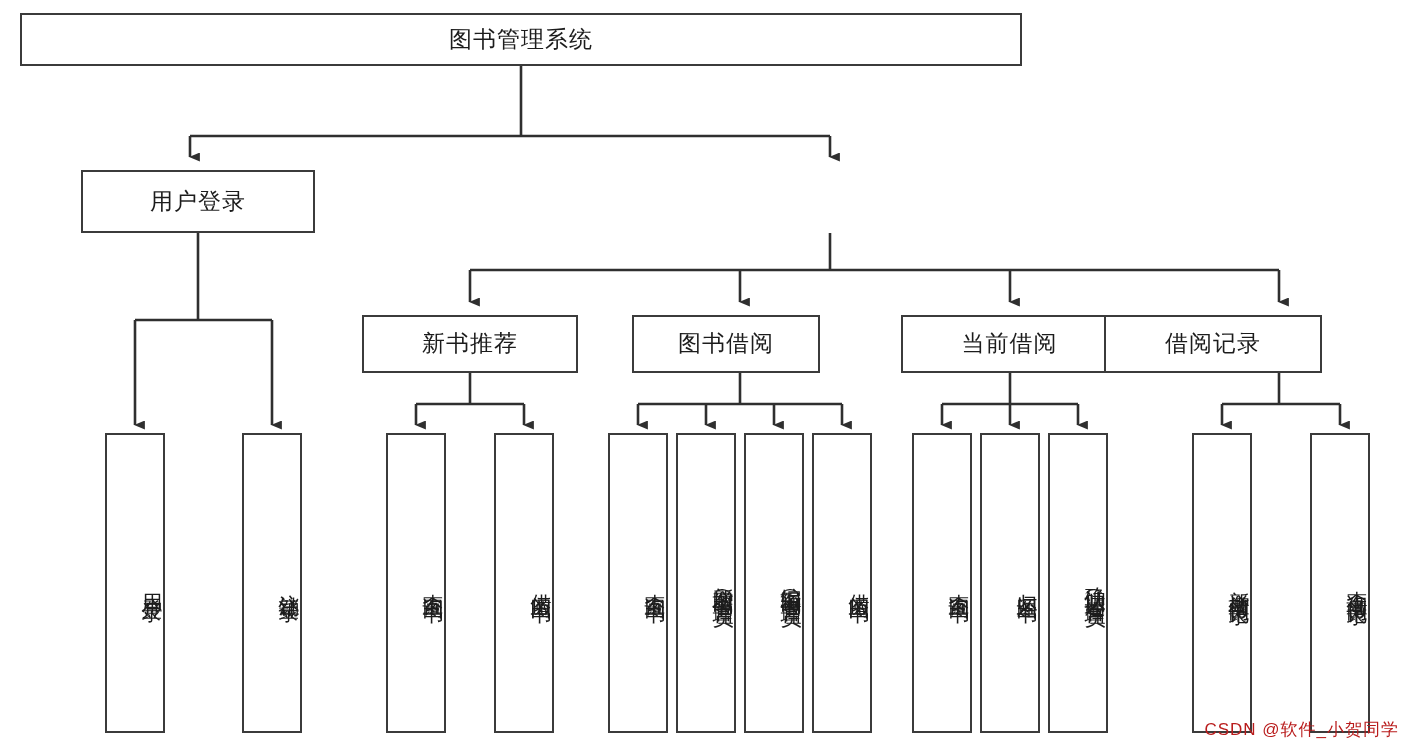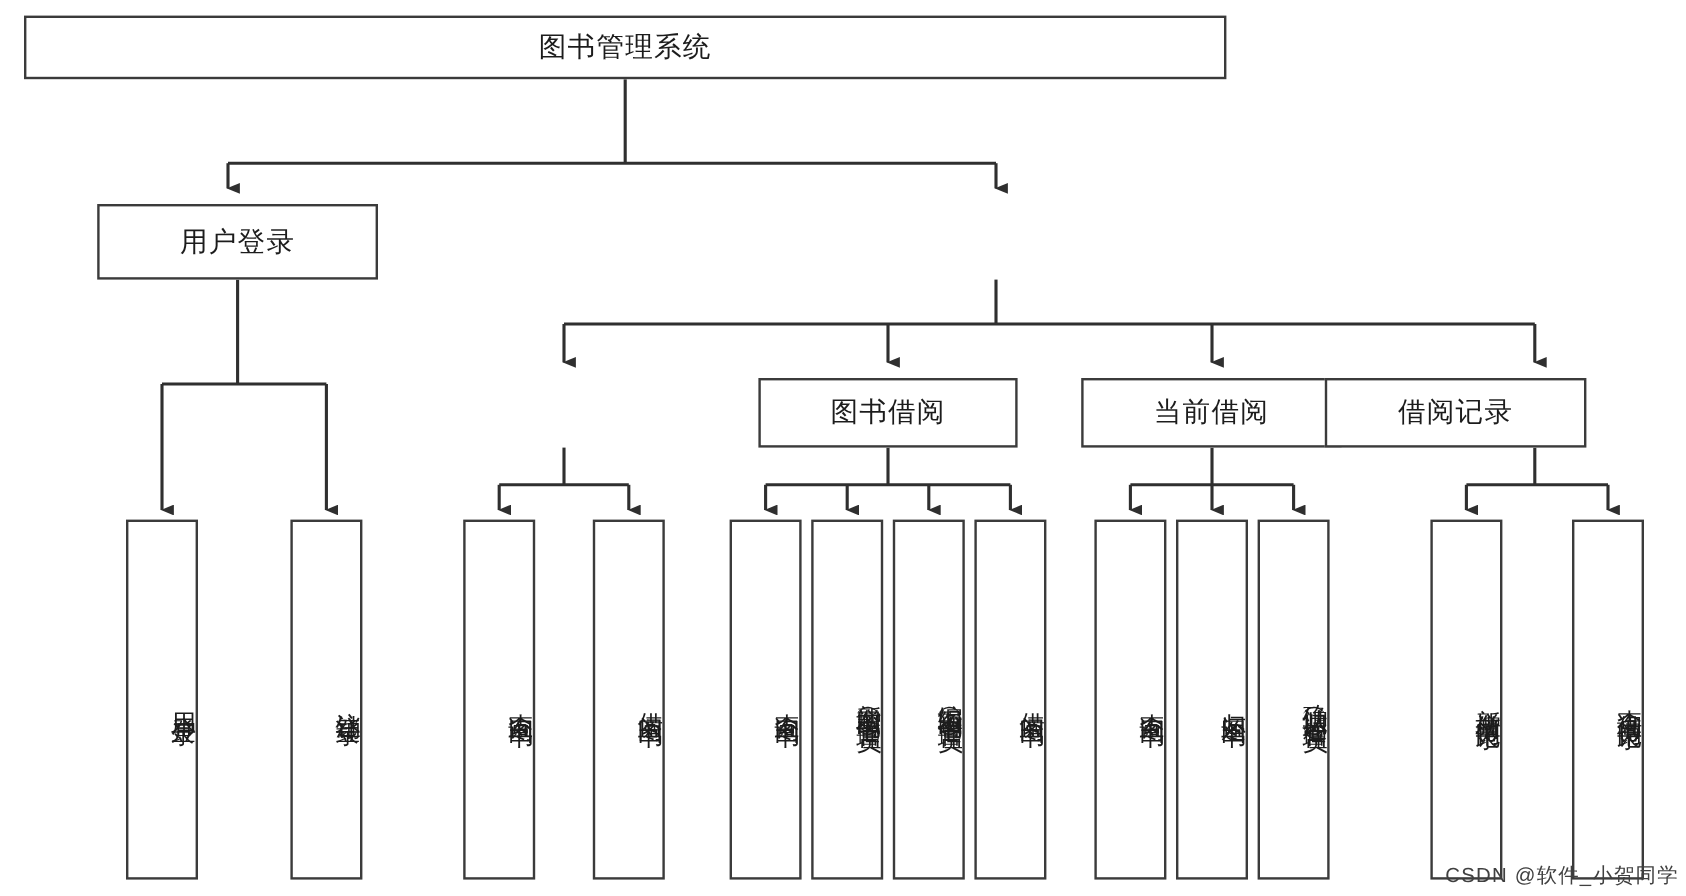--- a/index.html
+++ b/index.html
@@ -42,21 +42,21 @@
   }
   .node.v span{
     writing-mode:vertical-rl;
     text-orientation:upright;
     display:block;
   }
   .watermark{
     position:absolute;
     right:6px;bottom:6px;
     font-size:17px;
-    color:#404040;
+    color:#b91c1c;
     letter-spacing:1px;
     white-space:nowrap;
     user-select:none;
   }
 </style>
 </head>
 <body>
 
 <div id="stage">
 
@@ -113,22 +113,25 @@
 
   <div class="node h root" style="left:20px;top:13px;width:1002px;height:53px;">
     <span>图书管理系统</span>
   </div>
 
   <div class="node h" style="left:81px;top:170px;width:234px;height:63px;">
     <span>用户登录</span>
   </div>
 
 
+  <div class="node h" style="left:362px;top:315px;width:216px;height:58px;">
+    <span>新书推荐</span>
+  </div>
 
-  <div class="node h" style="left:632px;top:315px;width:216px;height:58px;">
+  <div class="node h" style="left:632px;top:315px;width:188px;height:58px;">
     <span>图书借阅</span>
   </div>
 
   <div class="node h" style="left:901px;top:315px;width:217px;height:58px;justify-content:center;">
     <span>当前借阅</span>
   </div>
 
   <div class="node h" style="left:1104px;top:315px;width:218px;height:58px;">
     <span>借阅记录</span>
   </div>

